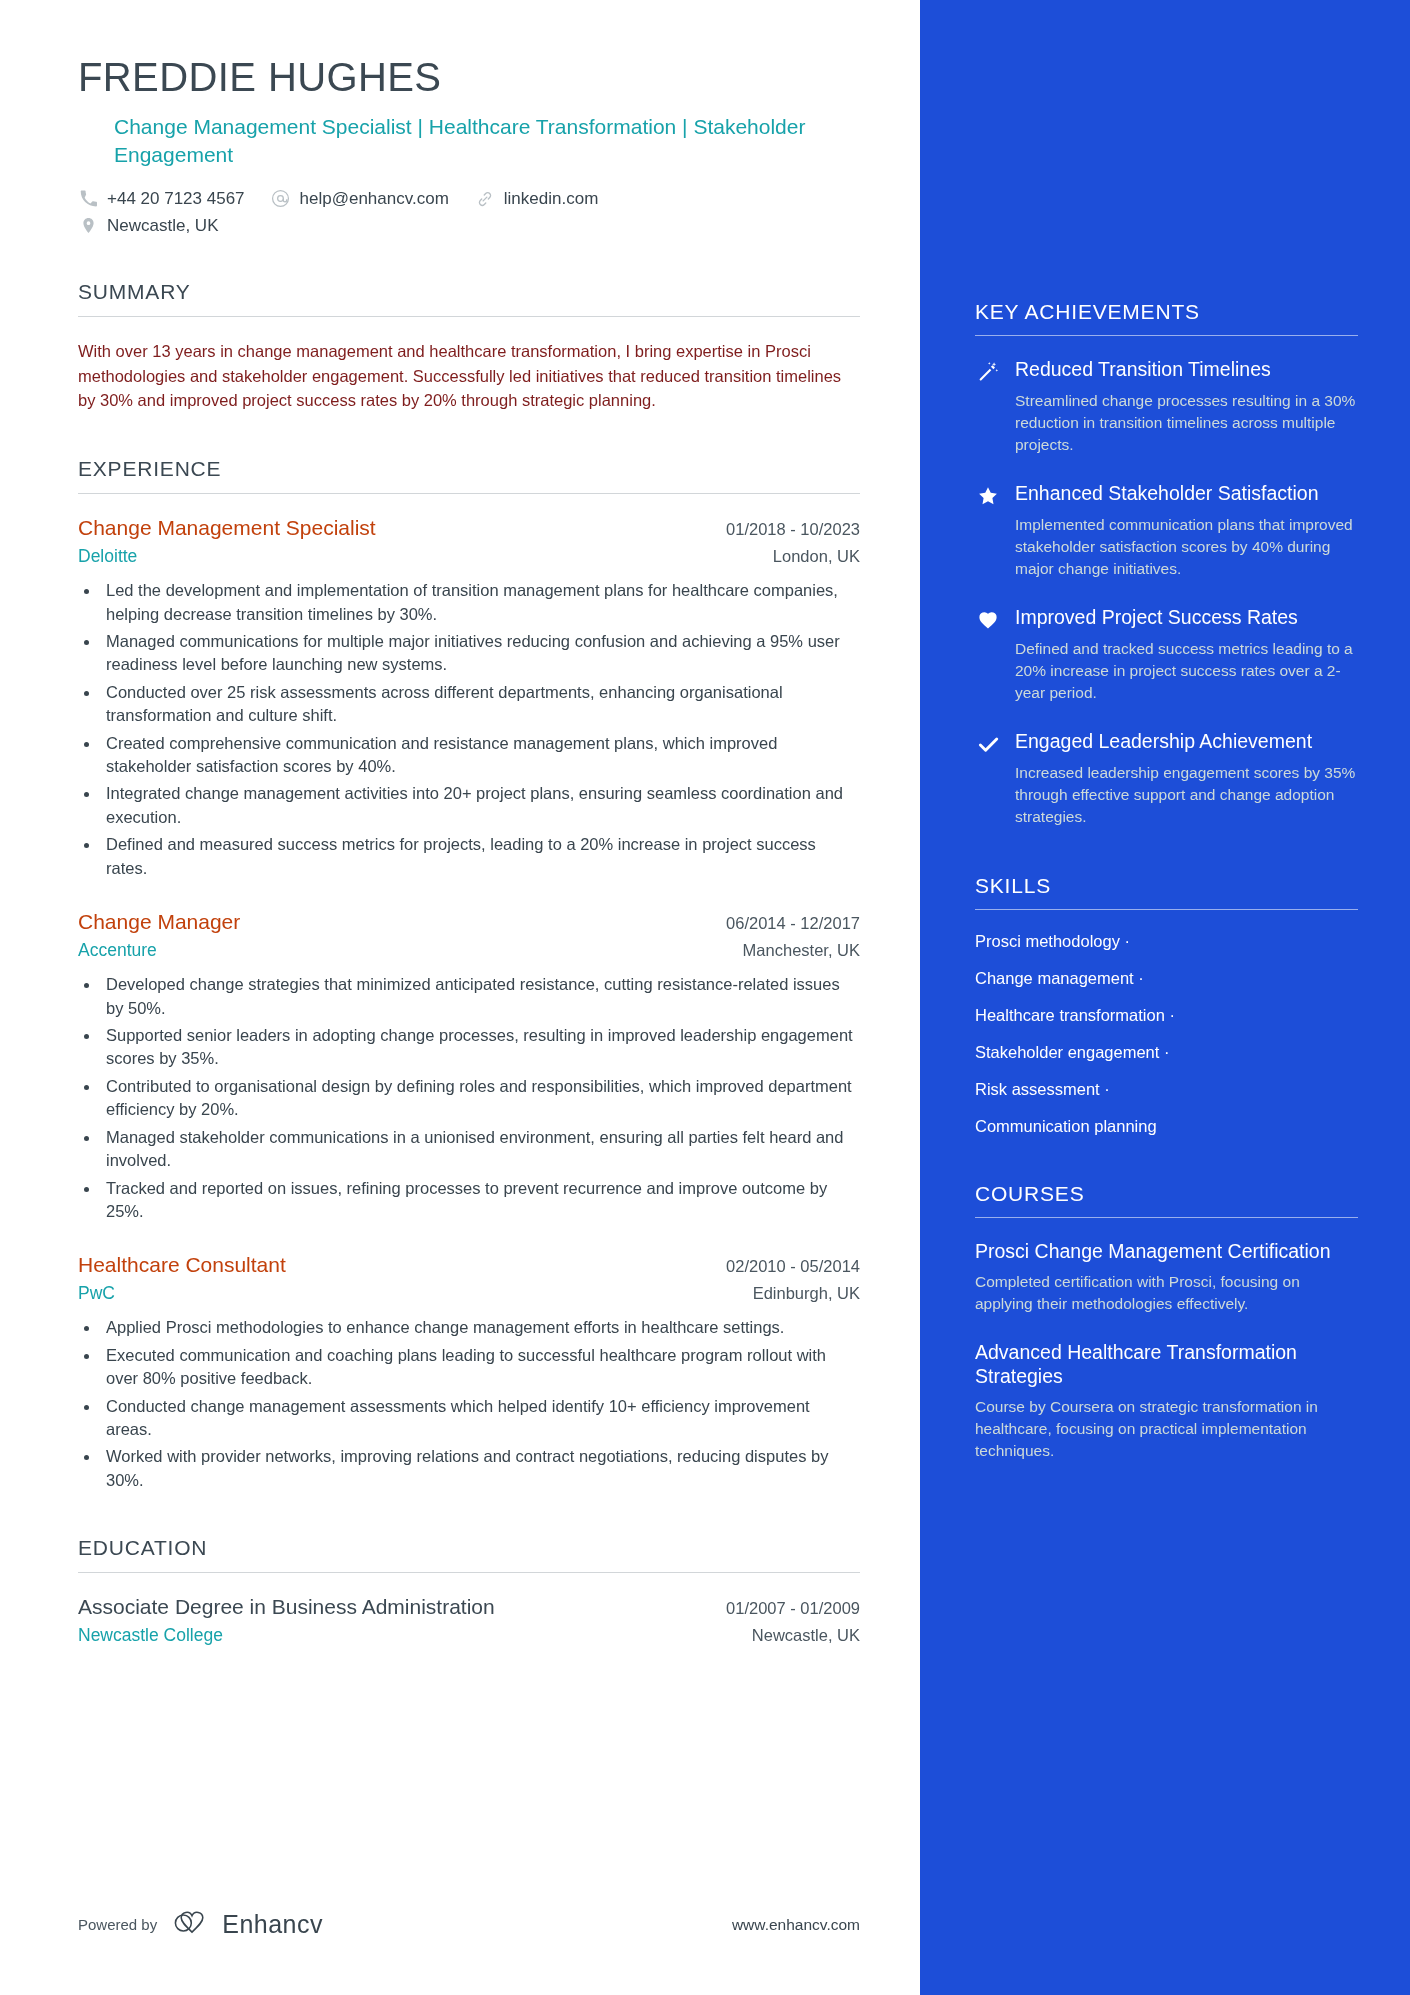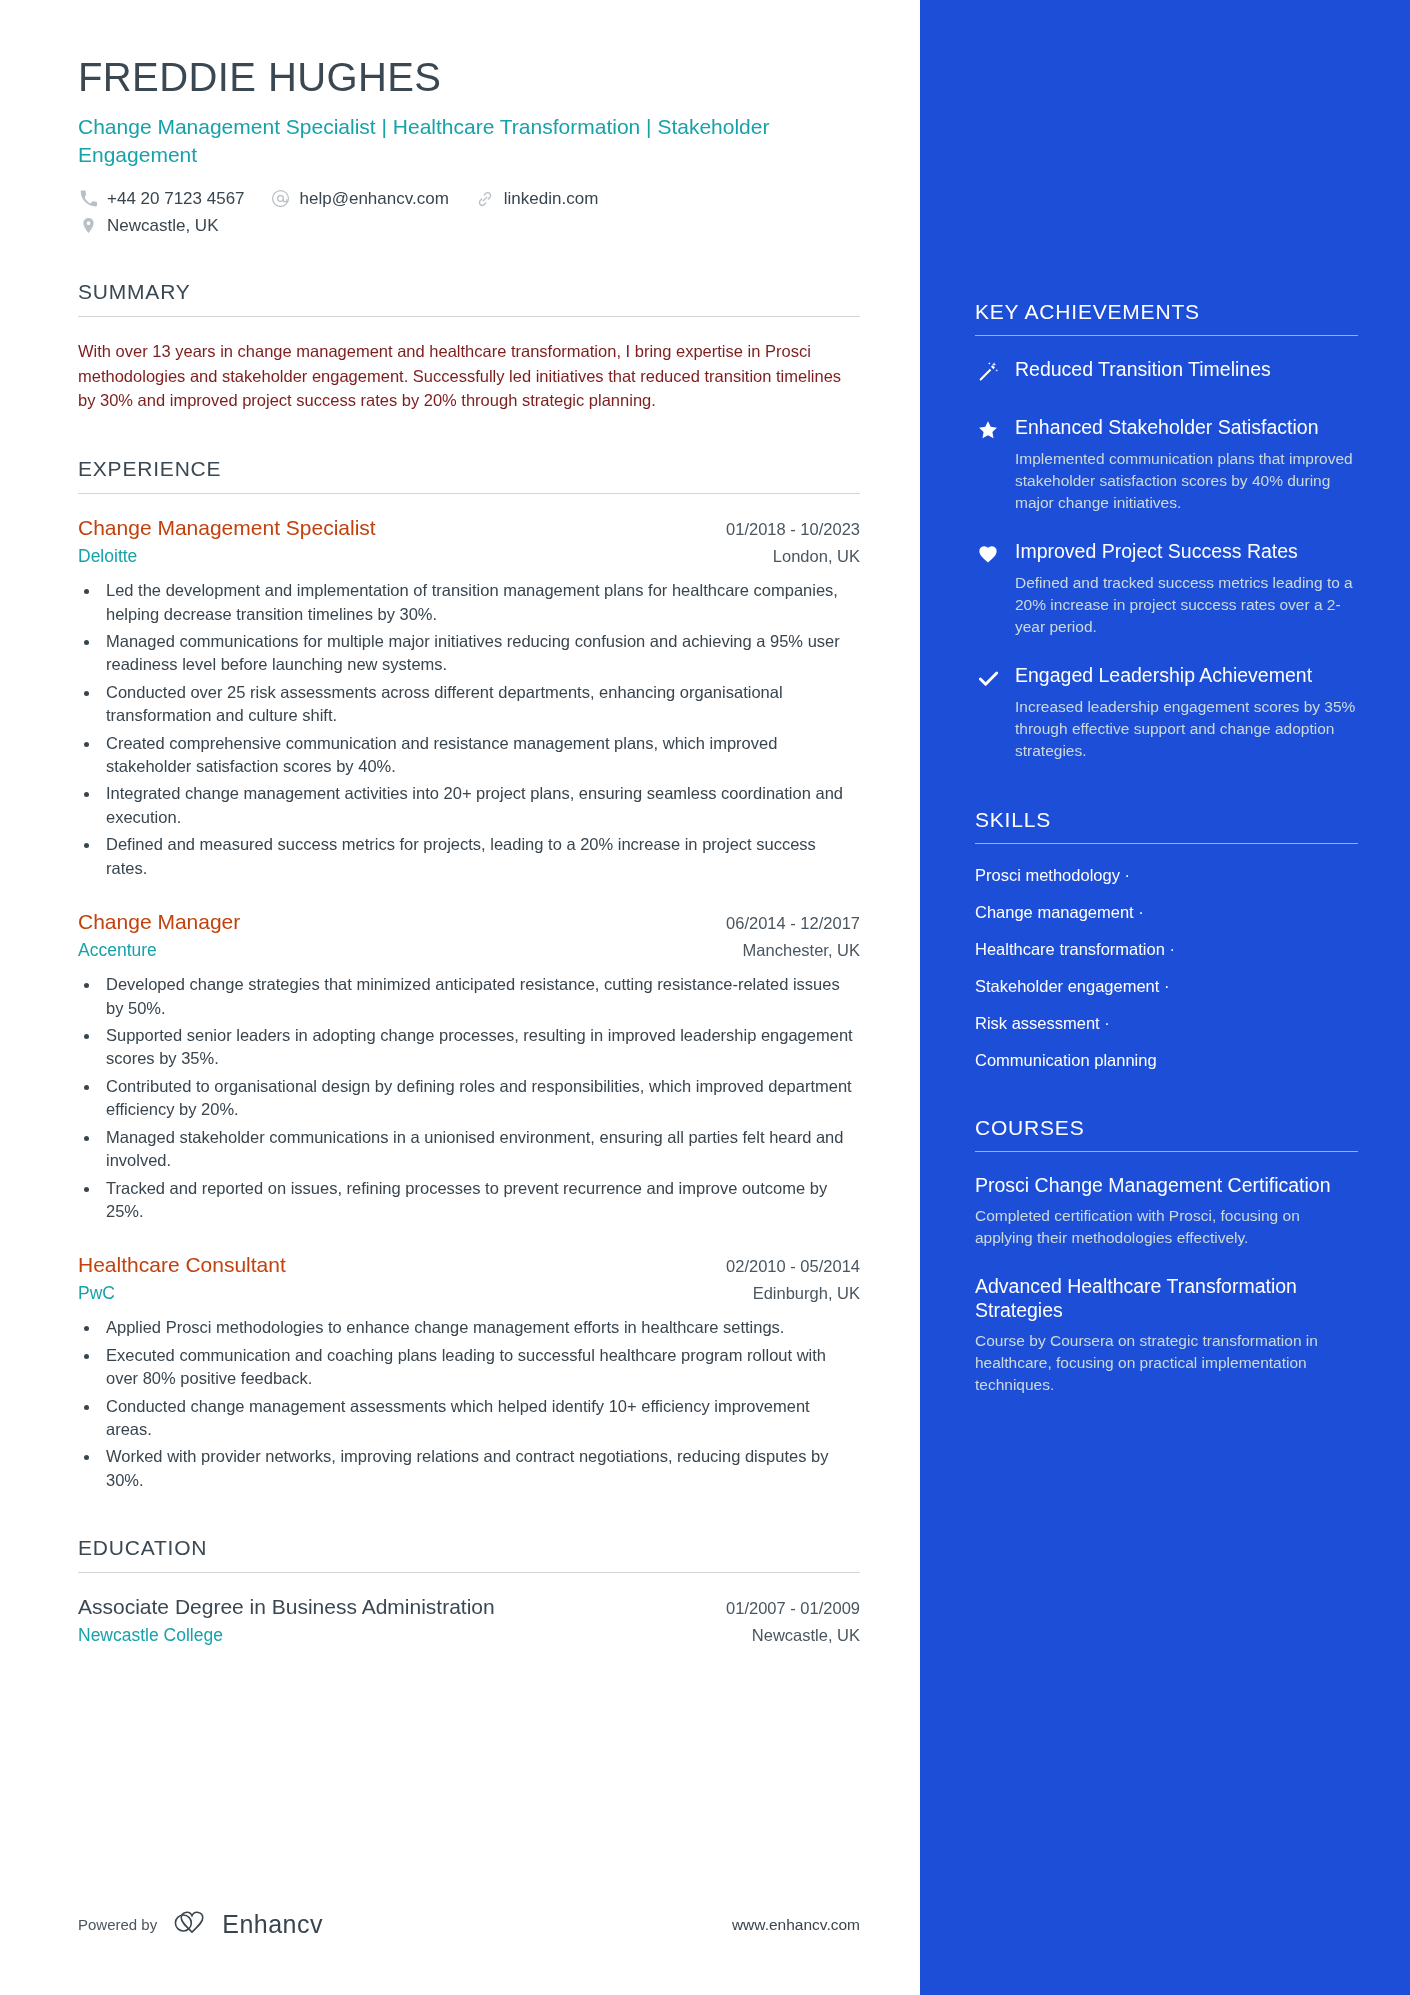--- a/index.html
+++ b/index.html
@@ -34,20 +34,21 @@
     line-height: 1.1;
     margin-bottom: 14px;
   }
   .headline {
     font-size: 21px;
     color: #17a2aa;
     line-height: 1.33;
     font-weight: 400;
     max-width: 700px;
     margin-bottom: 20px;
+    margin-left: 36px;
   }
 
   .contact-rows { margin-top: 4px; }
   .contact-line {
     display: flex;
     align-items: center;
     flex-wrap: wrap;
     gap: 0px;
     margin-bottom: 7px;
   }
@@ -412,20 +413,21 @@
           <svg width="22" height="22" viewBox="0 0 24 24" fill="currentColor">
               <path d="M3.2 19.3 14 8.5l1.6 1.6L4.8 20.9a1.1 1.1 0 0 1-1.6-1.6z"></path>
               <path d="M15.2 6.2 17.9 8.9 19.6 7.2 16.9 4.5z"></path>
               <path d="M18.6 1.3l.6 1.7 1.7.6-1.7.6-.6 1.7-.6-1.7-1.7-.6 1.7-.6z"></path>
               <path d="M13.4 1.2l.4 1.1 1.1.4-1.1.4-.4 1.1-.4-1.1-1.1-.4 1.1-.4z"></path>
               <path d="M21.6 8.6l.4 1.1 1.1.4-1.1.4-.4 1.1-.4-1.1-1.1-.4 1.1-.4z"></path>
             </svg>
         </div>
         <div class="ach-body">
           <div class="ach-title">Reduced Transition Timelines</div>
+          <div class="ach-desc">Streamlined change processes resulting in a 30% reduction in transition timelines across multiple projects.</div>
         </div>
       </div>
 
       <div class="ach">
         <div class="ach-ico">
           <svg width="22" height="22" viewBox="0 0 24 24" fill="currentColor">
               <path d="M12 2.4l3 6.1 6.7 1-4.9 4.7 1.2 6.7L12 17.7 6 20.9l1.2-6.7L2.3 9.5l6.7-1z"></path>
             </svg>
         </div>
         <div class="ach-body">

